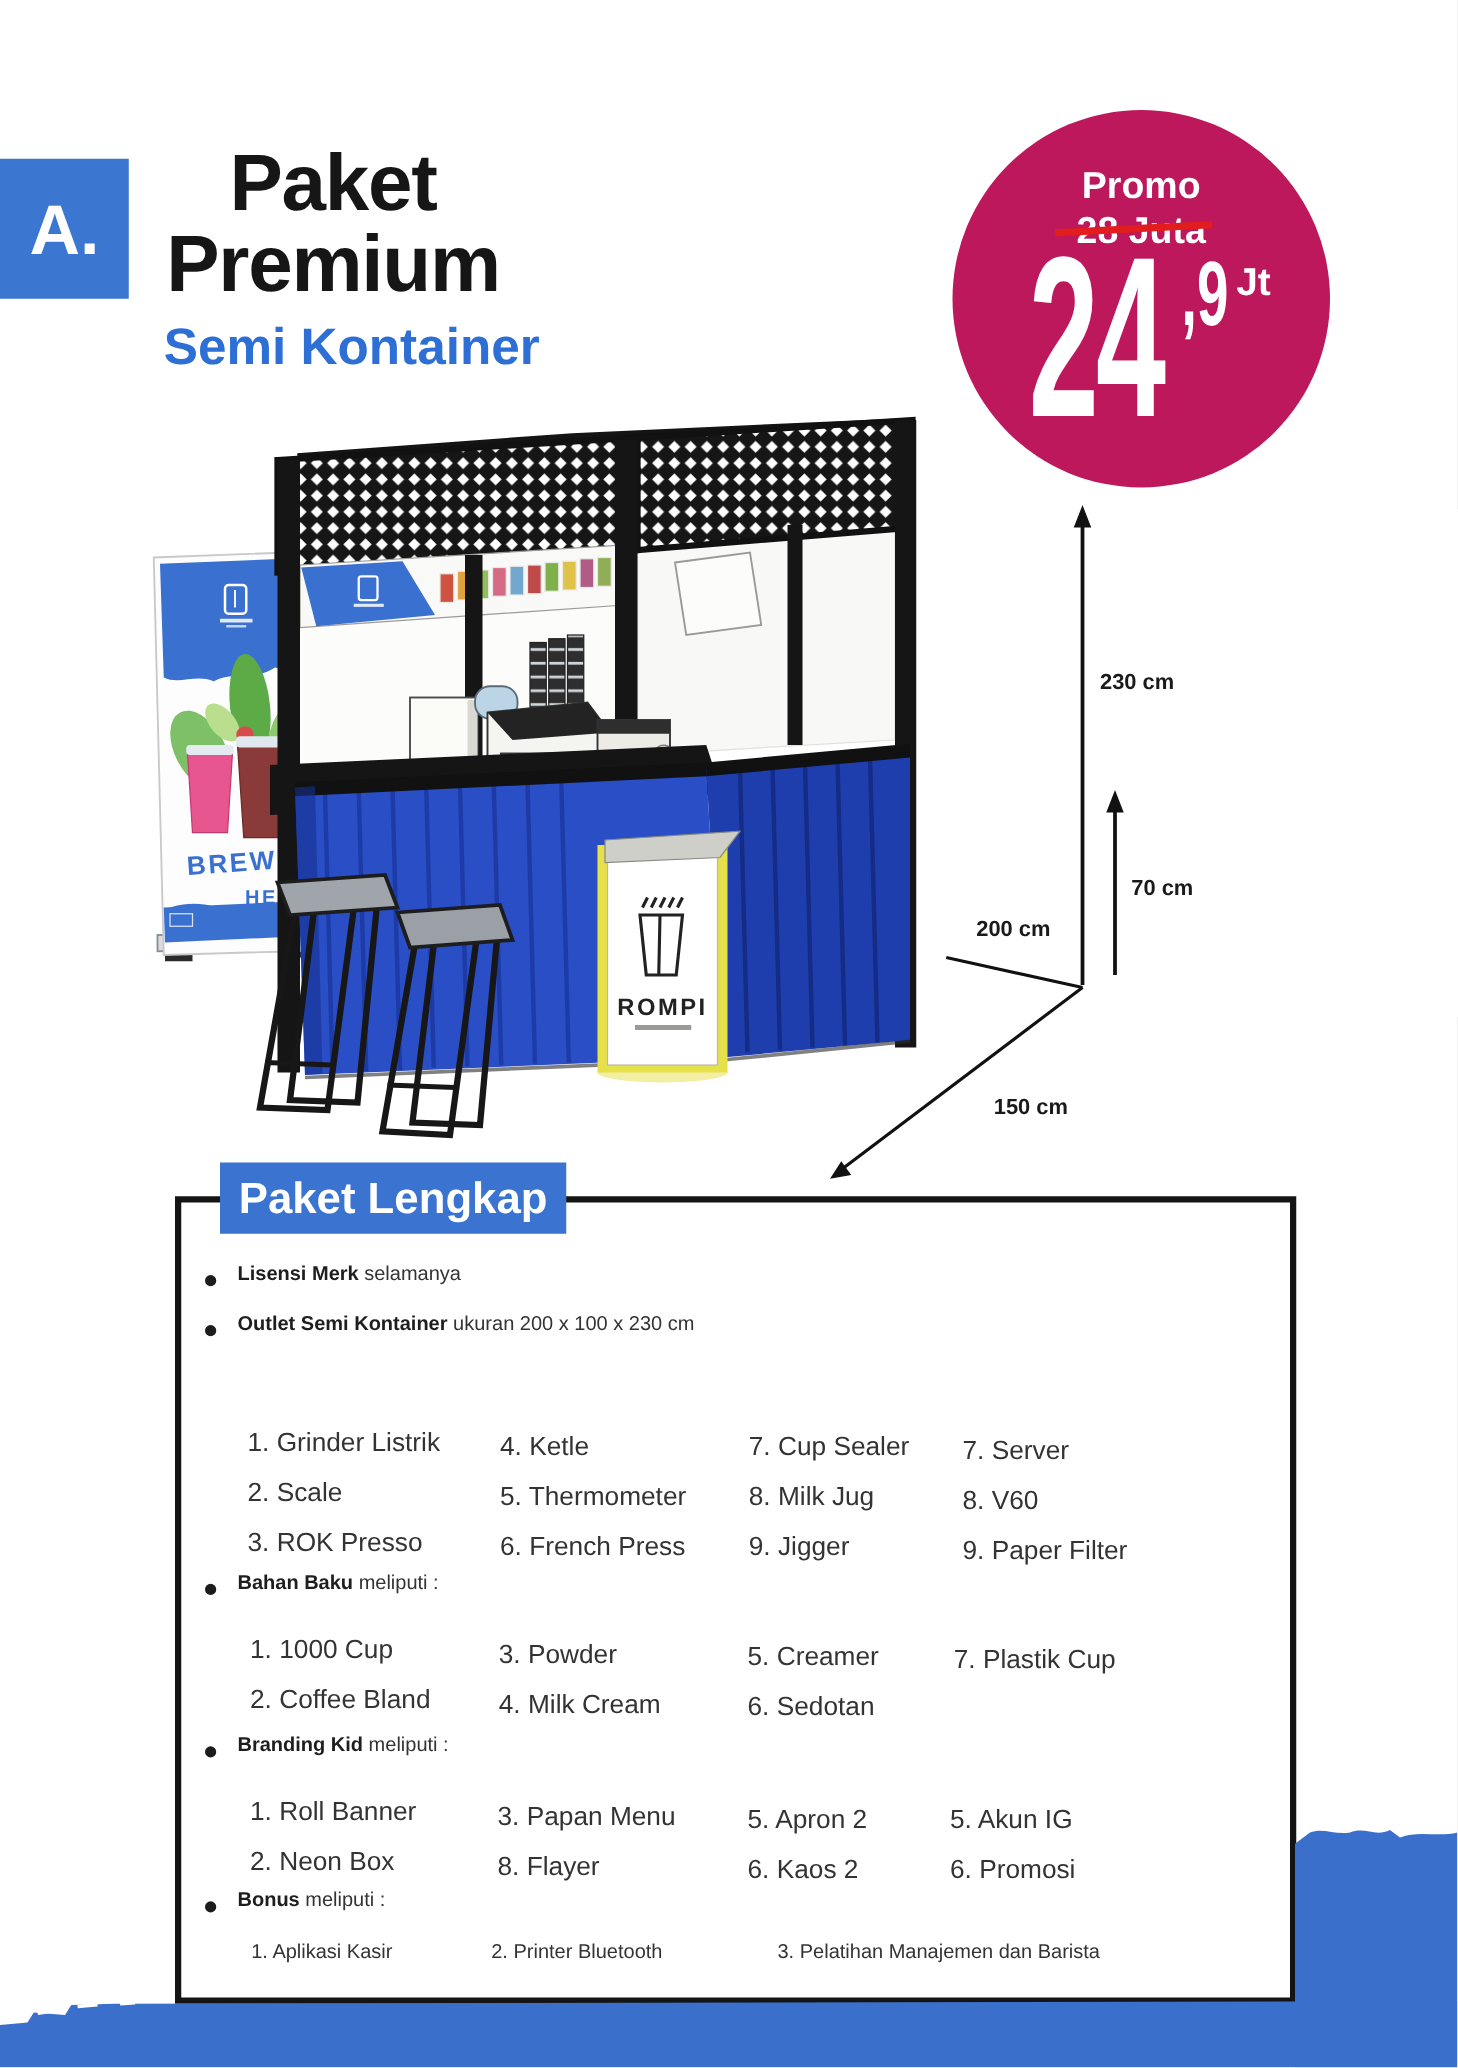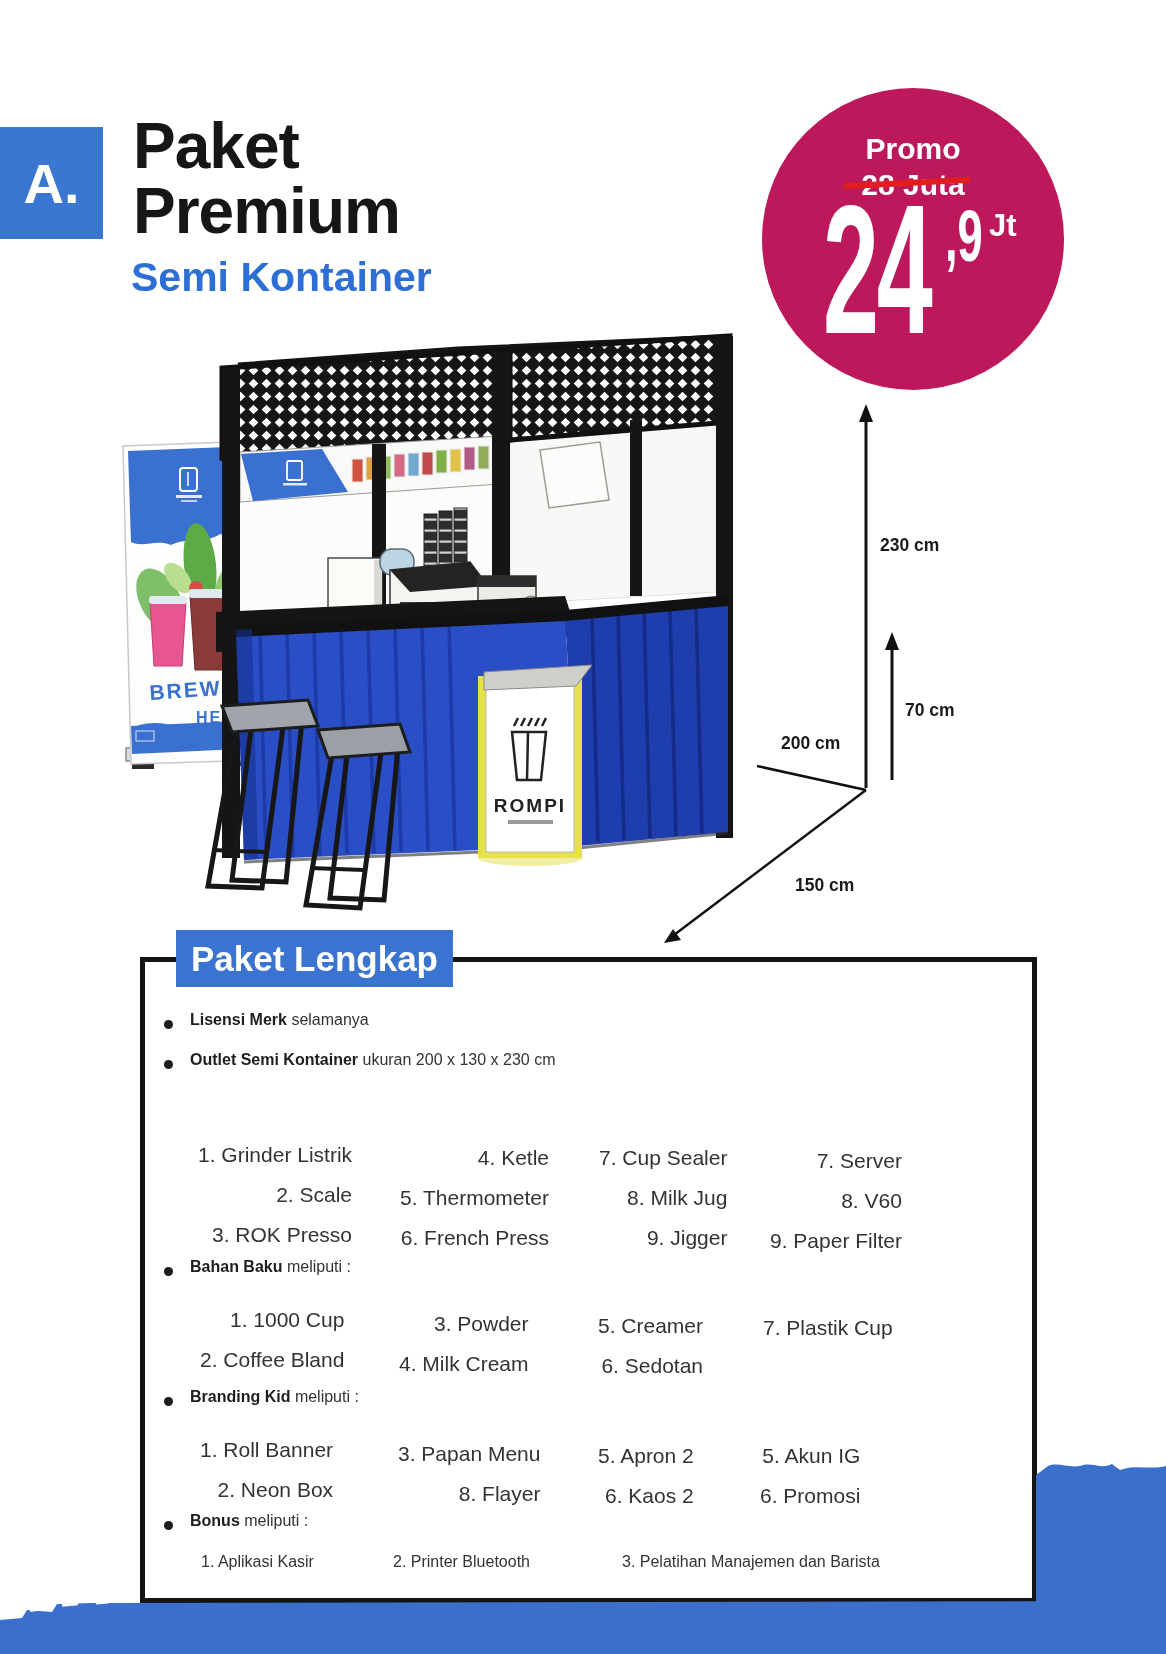--- a/index.html
+++ b/index.html
@@ -2,42 +2,42 @@
 <html><head>
 <meta charset="utf-8">
 <style>
   html,body{margin:0;padding:0;background:#e8e8e8;}
   .page{position:relative;width:1166px;height:1654px;background:#ffffff;
         font-family:"Liberation Sans",sans-serif;overflow:hidden;margin:0 auto;}
   .abs{position:absolute;}
   
   .badge-a{left:0;top:127px;width:103px;height:112px;background:#3b76d1;color:#fff;
            display:flex;align-items:center;justify-content:center;font-size:56px;font-weight:700;}
-  .title{left:133px;top:114px;font-size:64px;line-height:65px;font-weight:700;color:#161616;letter-spacing:-1px;}
+  .title{left:133px;top:114px;font-size:64px;line-height:65px;font-weight:700;color:#161616;letter-spacing:-1px;text-align:center;}
   .subtitle{left:131px;top:254px;font-size:41px;font-weight:700;color:#2d6fd4;}
   
   .promo-circle{left:762px;top:88px;width:302px;height:302px;border-radius:50%;background:#be185d;color:#fff;}
   .promo-label{left:0;top:44px;width:100%;text-align:center;font-size:30px;font-weight:700;}
   .old-price{left:0;top:80px;width:100%;text-align:center;font-size:30px;font-weight:700;}
   .strike{left:82px;top:92px;width:126px;height:6px;background:#e11d1d;transform:rotate(-3deg);}
   .price-whole{left:61px;top:90px;font-size:183px;font-weight:700;line-height:1;
                transform:scaleX(.55);transform-origin:0 0;letter-spacing:-4px;}
   .price-frac{left:183px;top:111px;font-size:73px;font-weight:700;line-height:1;
               transform:scaleX(.62);transform-origin:0 0;}
   .price-unit{left:227px;top:120px;font-size:31px;font-weight:700;}
   
   .illu{left:90px;top:330px;width:870px;height:630px;}
   
   .pkg-box{left:140px;top:957px;width:887px;height:636px;border:5px solid #141414;background:#fff;}
   .pl-header{left:176px;top:930px;width:277px;height:57px;background:#3a74d0;color:#fff;
              display:flex;align-items:center;justify-content:center;font-size:35px;font-weight:700;text-align:center;}
   .li-text{font-size:16px;color:#333;white-space:nowrap;}
   .bd{font-weight:700;color:#1e1e1e;}
   .dot{width:9px;height:9px;border-radius:50%;background:#1c1c1c;}
-  .col .li{height:40px;line-height:40px;font-size:21px;color:#333;white-space:nowrap;text-align:right;}
+  .col .li{height:40px;line-height:40px;font-size:21px;color:#333;white-space:nowrap;}
   
   .deco{pointer-events:none;}
   svg text{font-family:"Liberation Sans",sans-serif;}
 </style>
 </head>
 <body>
 
 <div class="page">
 
   <div class="abs badge-a">
@@ -248,21 +248,21 @@
     <span>Paket Lengkap</span>
   </div>
 
   <div class="abs dot" style="left:164px;top:1020px"></div>
   <div class="abs li-text" style="left:190px;top:1011px">
     <span class="bd">Lisensi Merk</span><span> selamanya</span>
   </div>
 
   <div class="abs dot" style="left:164px;top:1060px"></div>
   <div class="abs li-text" style="left:190px;top:1051px">
-    <span class="bd">Outlet Semi Kontainer</span><span> ukuran 200 x 130 x 230 cm</span>
+    <span class="bd">Outlet Semi Kontainer</span><span> ukuran 200 x 100 x 230 cm</span>
   </div>
 
 
   <div class="abs col" style="left:198px;top:1135px">
     <div class="li">1. Grinder Listrik</div>
     <div class="li">2. Scale</div>
     <div class="li">3. ROK Presso</div>
   </div>
   <div class="abs col" style="left:400px;top:1138px">
     <div class="li">4. Ketle</div>

